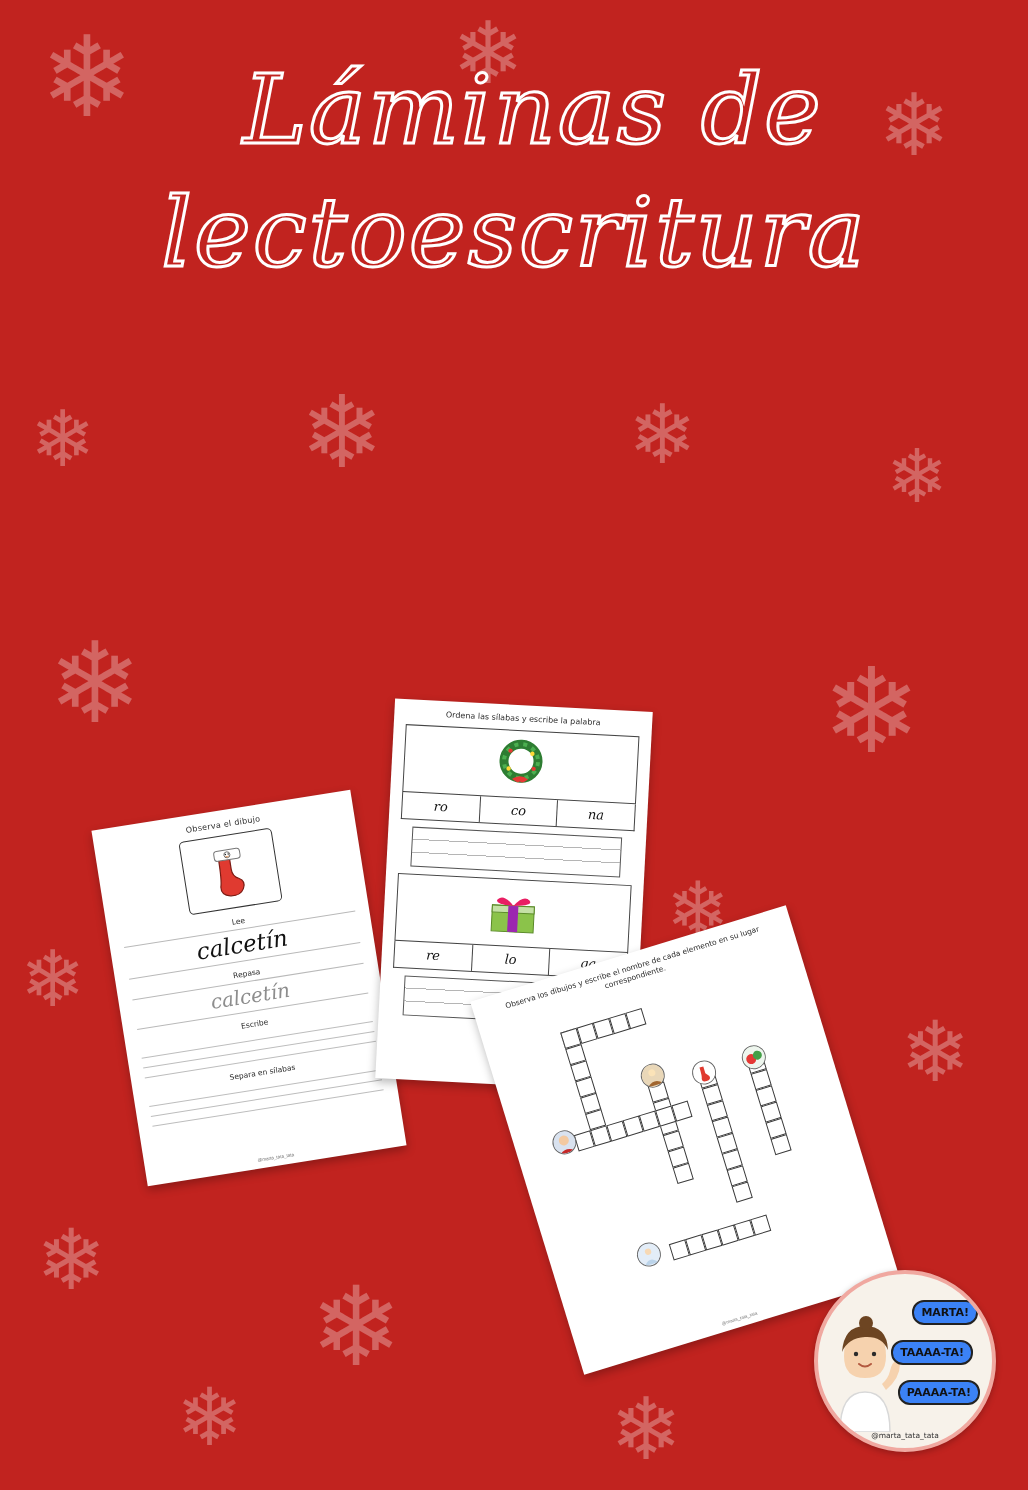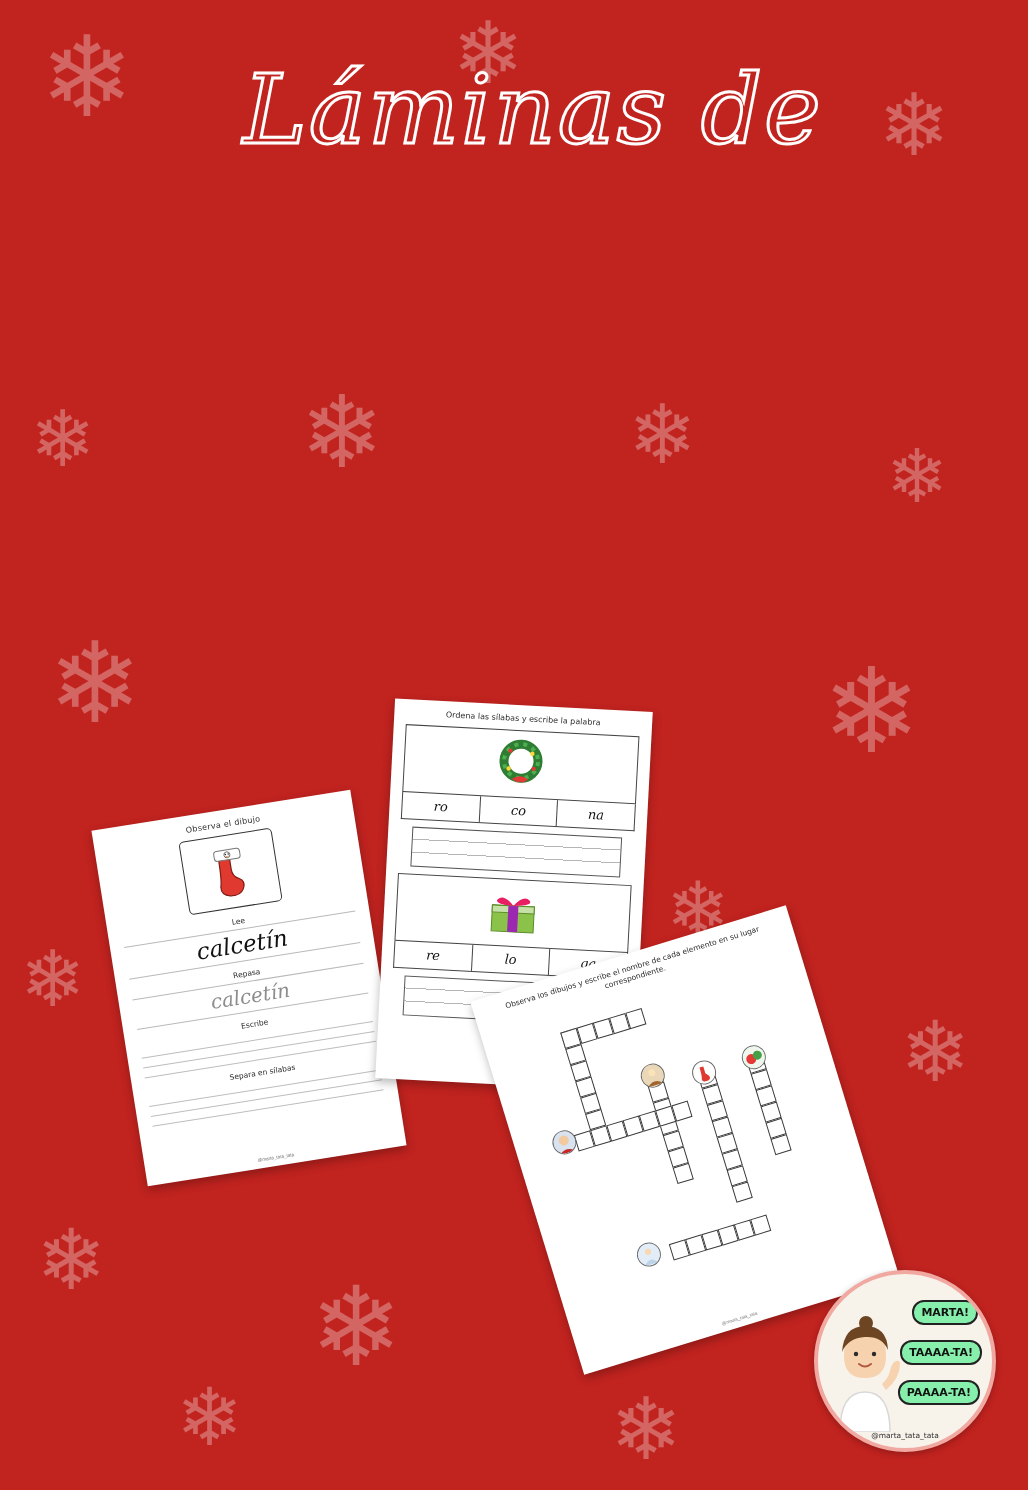--- a/index.html
+++ b/index.html
@@ -253,33 +253,33 @@
     width: 174px;
     height: 174px;
     border-radius: 50%;
     background: #f7f2ea;
     border: 4px solid #f0a8a0;
     overflow: hidden;
     box-shadow: 0 2px 6px rgba(0,0,0,.25);
   }
   #logo .bubble {
     position: absolute;
-    background: #86efac;
+    background: #3b82f6;
     border: 2px solid #222;
     border-radius: 12px;
     font-family: "DejaVu Sans", sans-serif;
     font-weight: bold;
     font-size: 11px;
     color: #111;
     text-align: left;
     padding: 4px 7px;
     white-space: nowrap;
   }
   #logo .b1 { right: 14px; top: 26px; }
-  #logo .b2 { right: 10px; top: 66px; }
+  #logo .b2 { right: 19px; top: 66px; }
   #logo .b3 { right: 12px; top: 106px; }
   #logo .handle {
     position: absolute;
     bottom: 8px;
     left: 0; right: 0;
     text-align: center;
     font-size: 7.5px;
     color: #333;
     font-family: "DejaVu Sans", sans-serif;
   }
@@ -302,20 +302,21 @@
   <div class="snow" style="left:666px; top:872px; font-size:76px;">❄</div>
   <div class="snow" style="left:20px;  top:940px; font-size:78px;">❄</div>
   <div class="snow" style="left:900px; top:1010px;font-size:84px;">❄</div>
   <div class="snow" style="left:36px;  top:1218px;font-size:84px;">❄</div>
   <div class="snow" style="left:310px; top:1272px;font-size:110px;">❄</div>
   <div class="snow" style="left:176px; top:1378px;font-size:80px;">❄</div>
   <div class="snow" style="left:610px; top:1386px;font-size:86px;">❄</div>
 
   <div class="title-block">
     <div class="title-script title-line1">Láminas de</div>
+    <div class="title-script title-line2">lectoescritura</div>
   </div>
 
   <div class="sheet" id="sheet1">
     <div class="sheet-label s1-title">Observa el dibujo</div>
 
     <div class="pic-box">
       <svg class="stocking" viewBox="0 0 40 58">
         <path d="M10 16 q0 22 -2 28 q-1 8 8 10 q10 2 14 -5 q4 -7 -3 -11 q-6 -3 -6 -10 l0 -12 z" fill="#e03a30" stroke="#7d1c14" stroke-width="1.2"></path>
         <rect x="6" y="8" width="26" height="10" rx="3" fill="#ffffff" stroke="#777" stroke-width="1"></rect>
         <circle cx="19" cy="13" r="3" fill="#fff" stroke="#555" stroke-width=".8"></circle>

